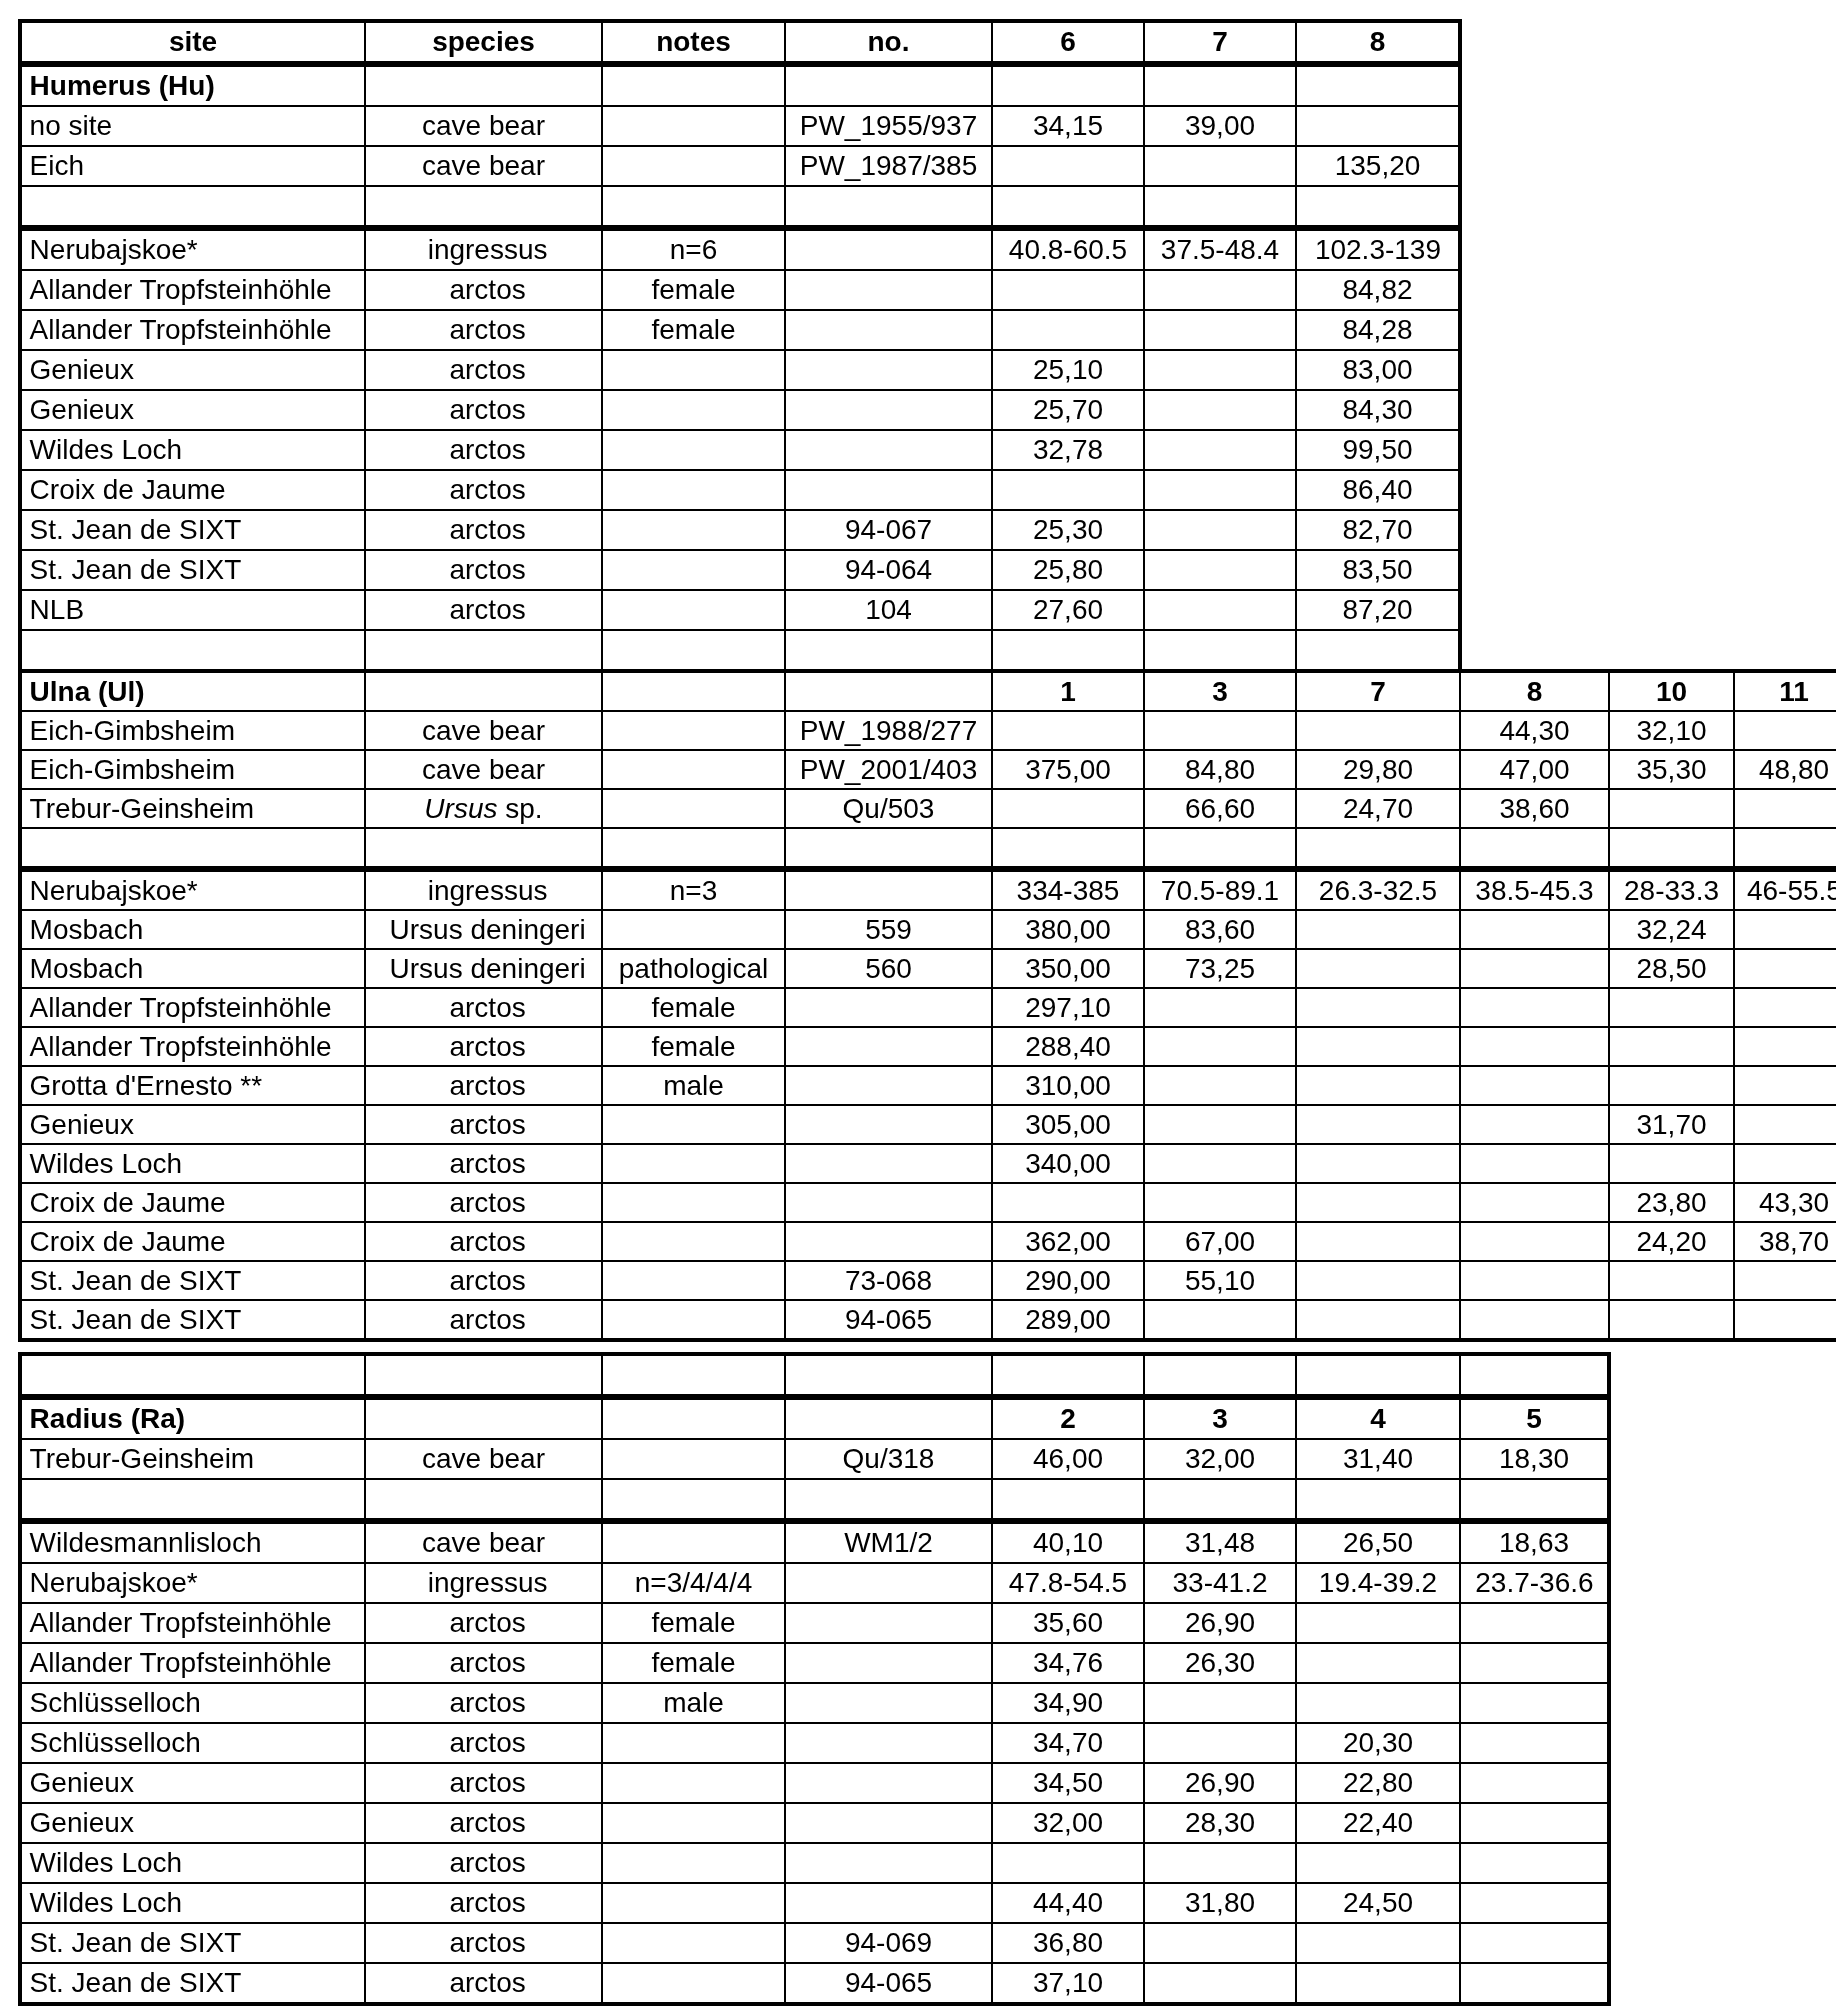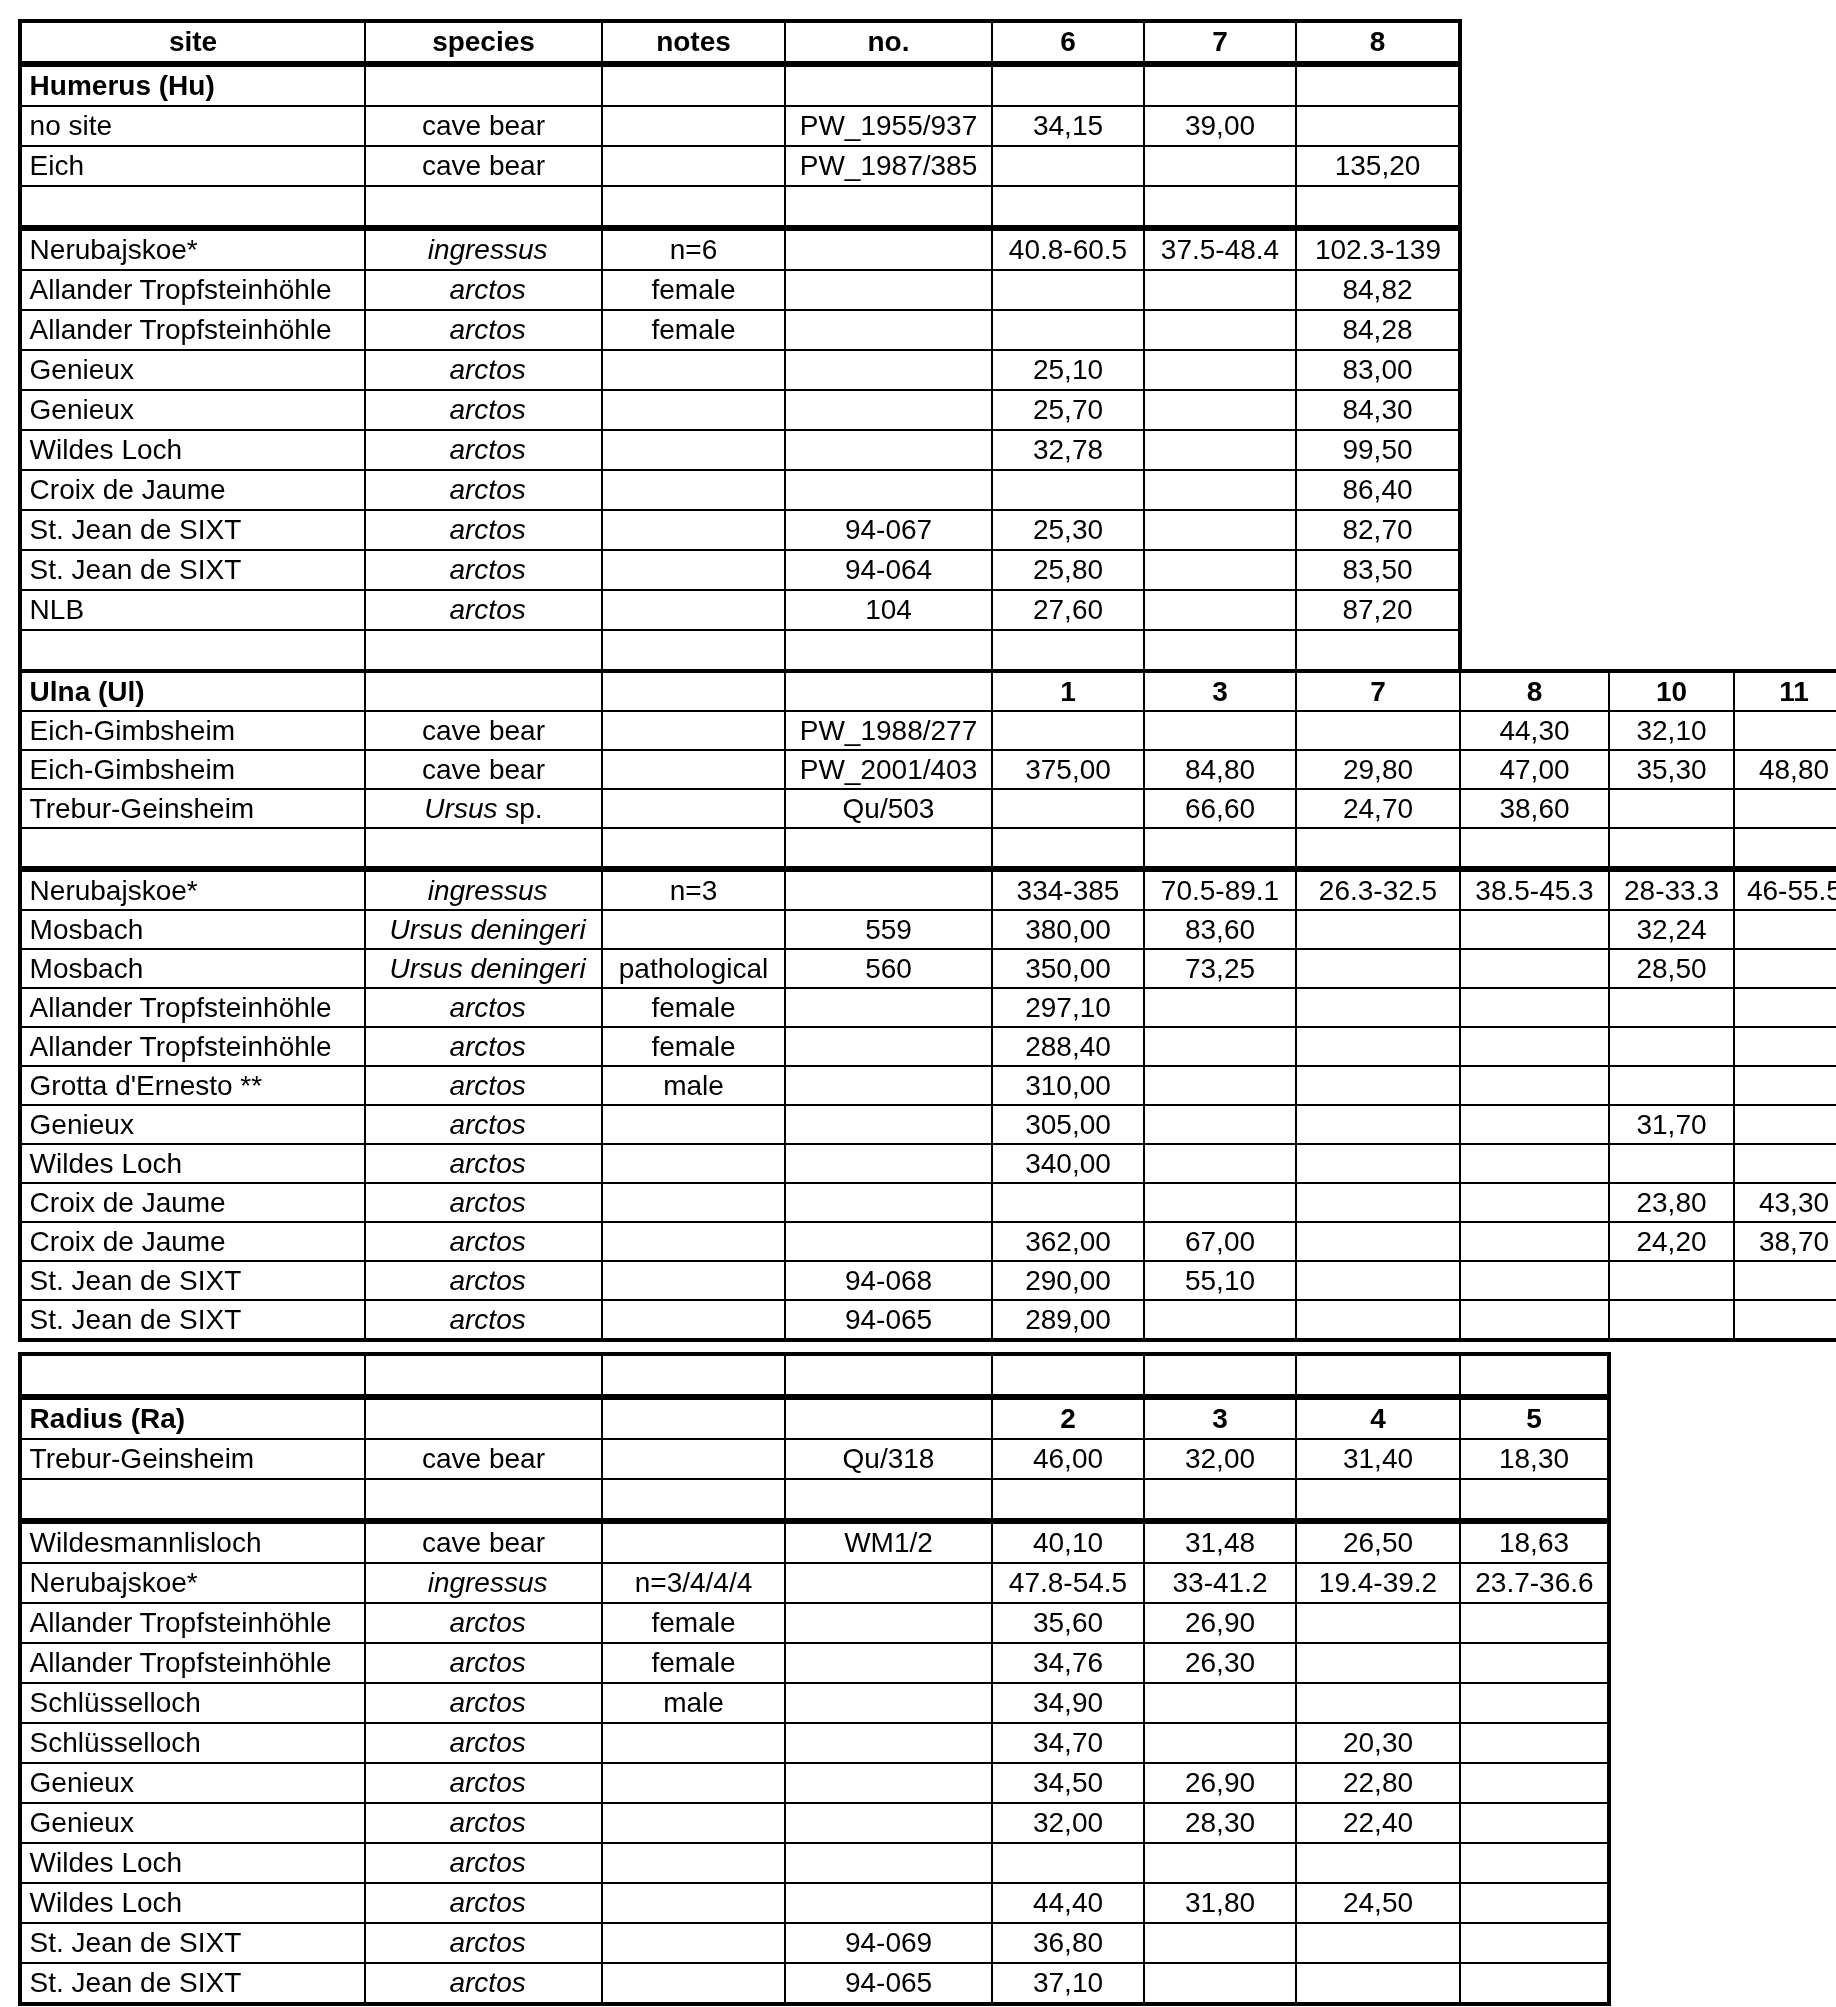--- a/index.html
+++ b/index.html
@@ -26,21 +26,21 @@
     line-height:1;
     text-align:center;
     vertical-align:middle;
     white-space:nowrap;
     overflow:hidden;
     height:var(--rh, 38px);
   }
   table.sec tr.thick td{border-top:6.6px solid #000;}
   table.sec td.site{text-align:left;padding-left:7.6px;}
   table.sec td.b{font-weight:bold;}
-  table.sec td.it{font-style:italic;padding-left:12px;}
+  table.sec td.it{padding-left:12px;}
   table.sec td.leftnum{text-align:center;padding-left:3.8px;}
   table.sec td:last-child.range{text-align:center;padding-left:4.7px;}
 </style>
 </head>
 <body>
 
 <div class="page" id="page">
     <table class="sec" style="left: 18px; top: 19px; --rh: 38px; width: 1440px;">
       <colgroup>
         <col style="width: 345px;">
@@ -389,21 +389,21 @@
           <td>67,00</td>
           <td></td>
           <td></td>
           <td>24,20</td>
           <td>38,70</td>
         </tr>
         <tr>
           <td class="site">St. Jean de SIXT</td>
           <td class="it">arctos</td>
           <td></td>
-          <td>94-068</td>
+          <td>73-068</td>
           <td>290,00</td>
           <td>55,10</td>
           <td></td>
           <td></td>
           <td></td>
           <td></td>
         </tr>
         <tr>
           <td class="site">St. Jean de SIXT</td>
           <td class="it">arctos</td>

